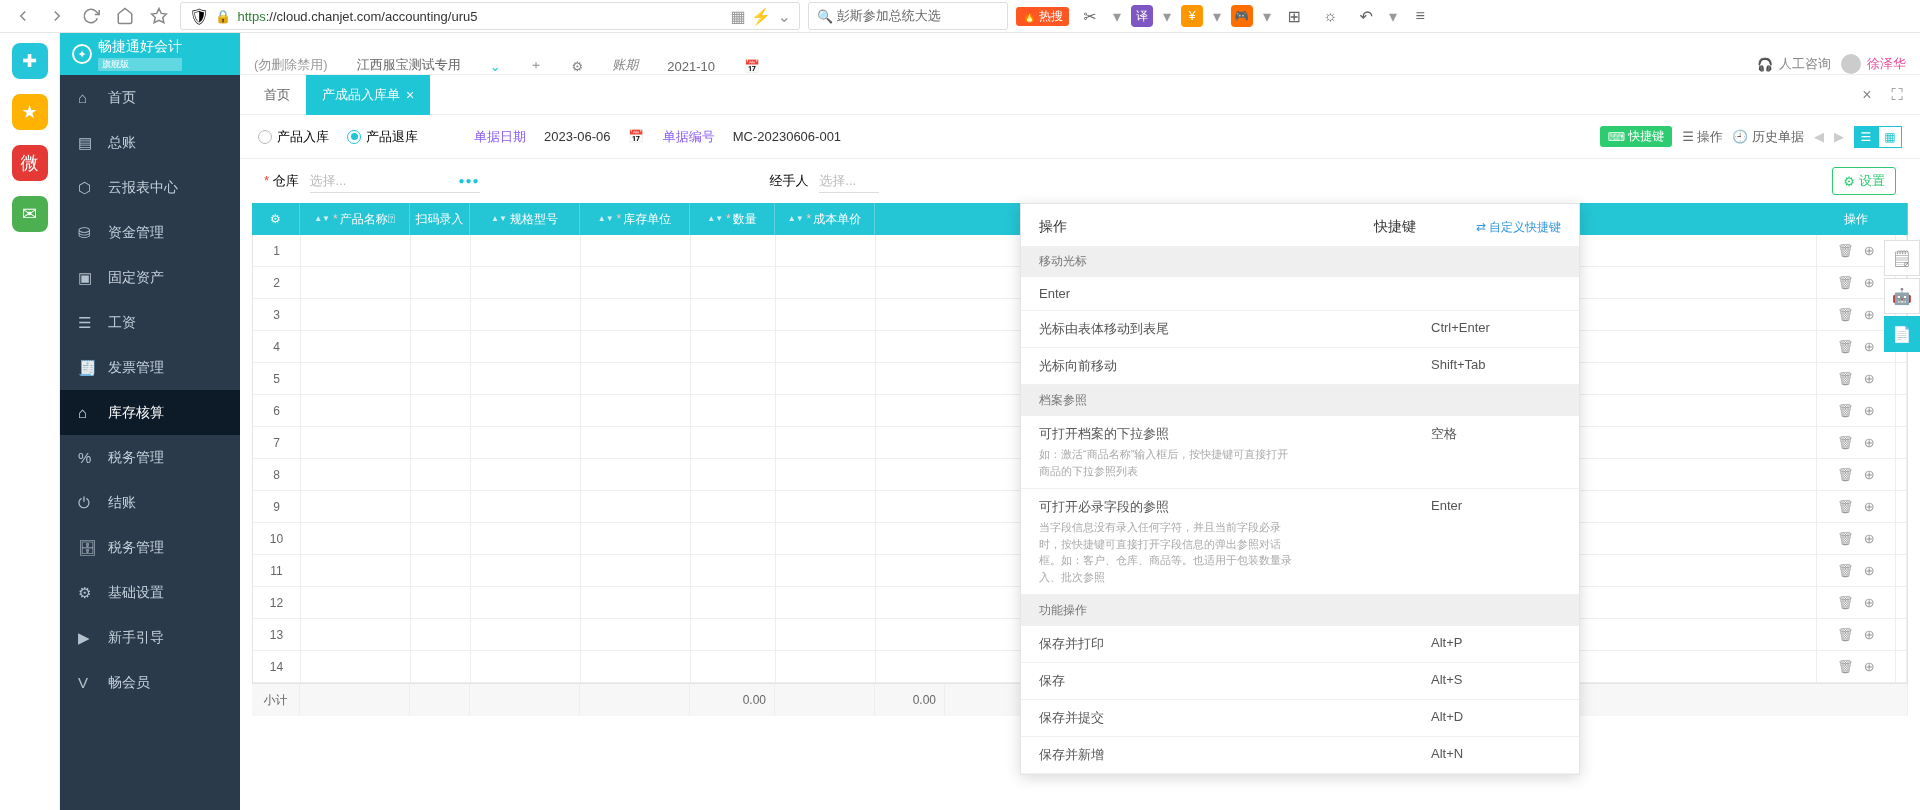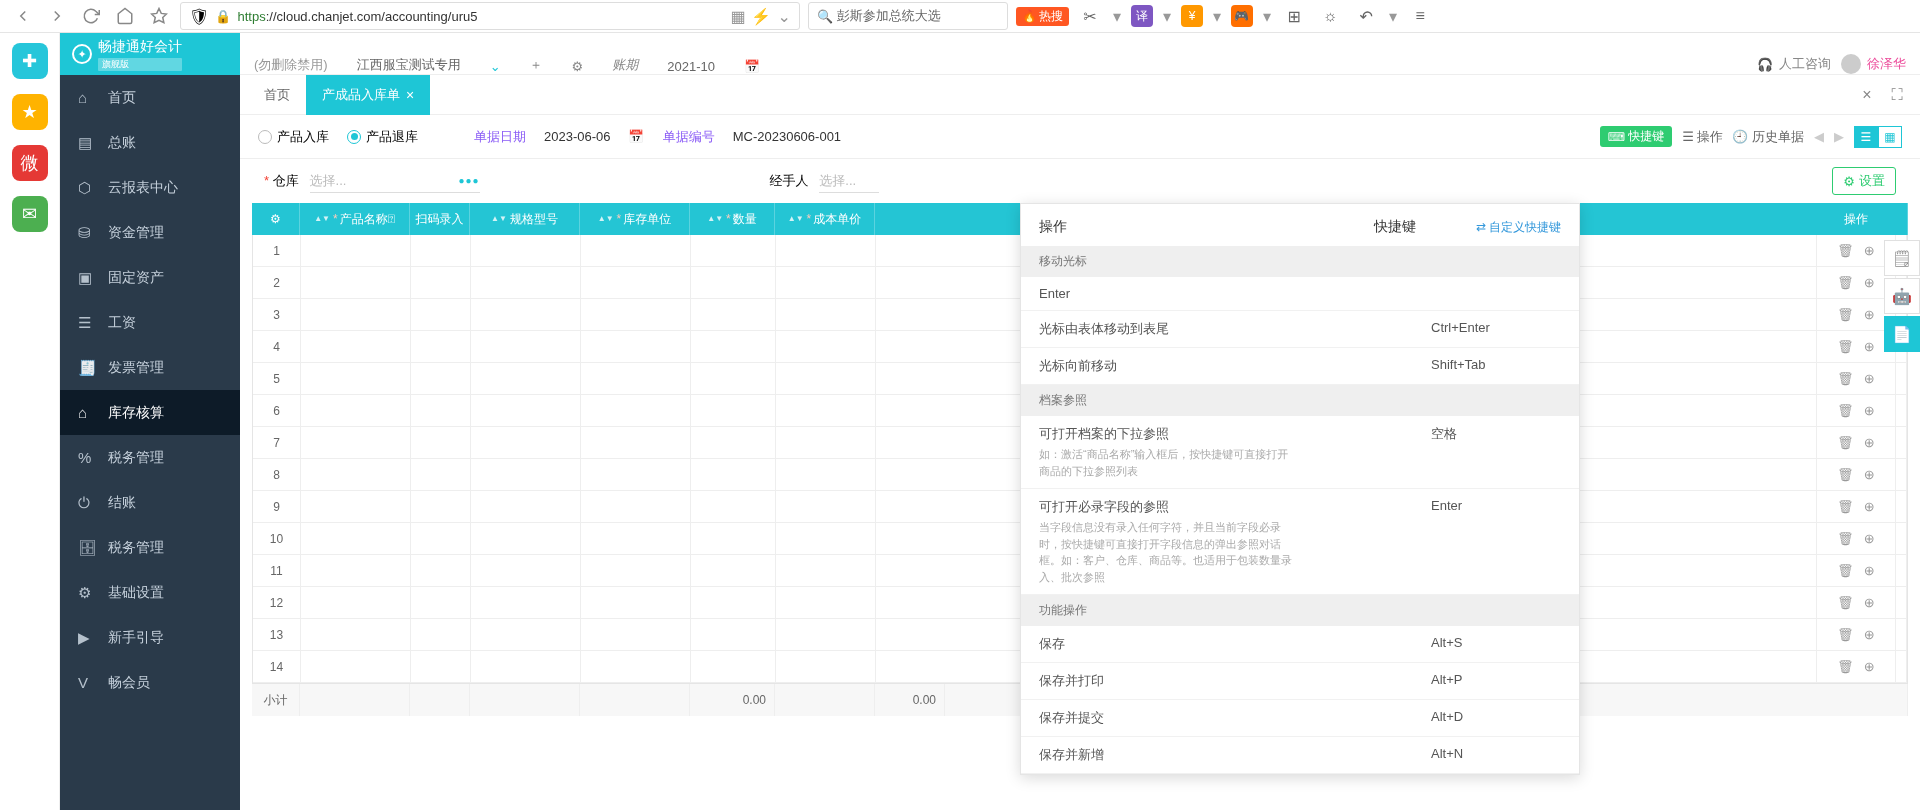--- a/index.html
+++ b/index.html
@@ -591,29 +591,29 @@
             <div class="sc-row">
               <div class="d">
                 <div>可打开必录字段的参照</div>
                 <div class="sub">当字段信息没有录入任何字符，并且当前字段必录时，按快捷键可直接打开字段信息的弹出参照对话框。如：客户、仓库、商品等。也适用于包装数量录入、批次参照</div>
               </div>
               <div class="k">Enter</div>
             </div>
             <div class="sec-head">功能操作</div>
             <div class="sc-row">
               <div class="d">
+                <div>保存并打印</div>
+              </div>
+              <div class="k">Alt+P</div>
+            </div>
+            <div class="sc-row">
+              <div class="d">
                 <div>保存</div>
               </div>
               <div class="k">Alt+S</div>
-            </div>
-            <div class="sc-row">
-              <div class="d">
-                <div>保存并打印</div>
-              </div>
-              <div class="k">Alt+P</div>
             </div>
             <div class="sc-row">
               <div class="d">
                 <div>保存并提交</div>
               </div>
               <div class="k">Alt+D</div>
             </div>
             <div class="sc-row">
               <div class="d">
                 <div>保存并新增</div>

